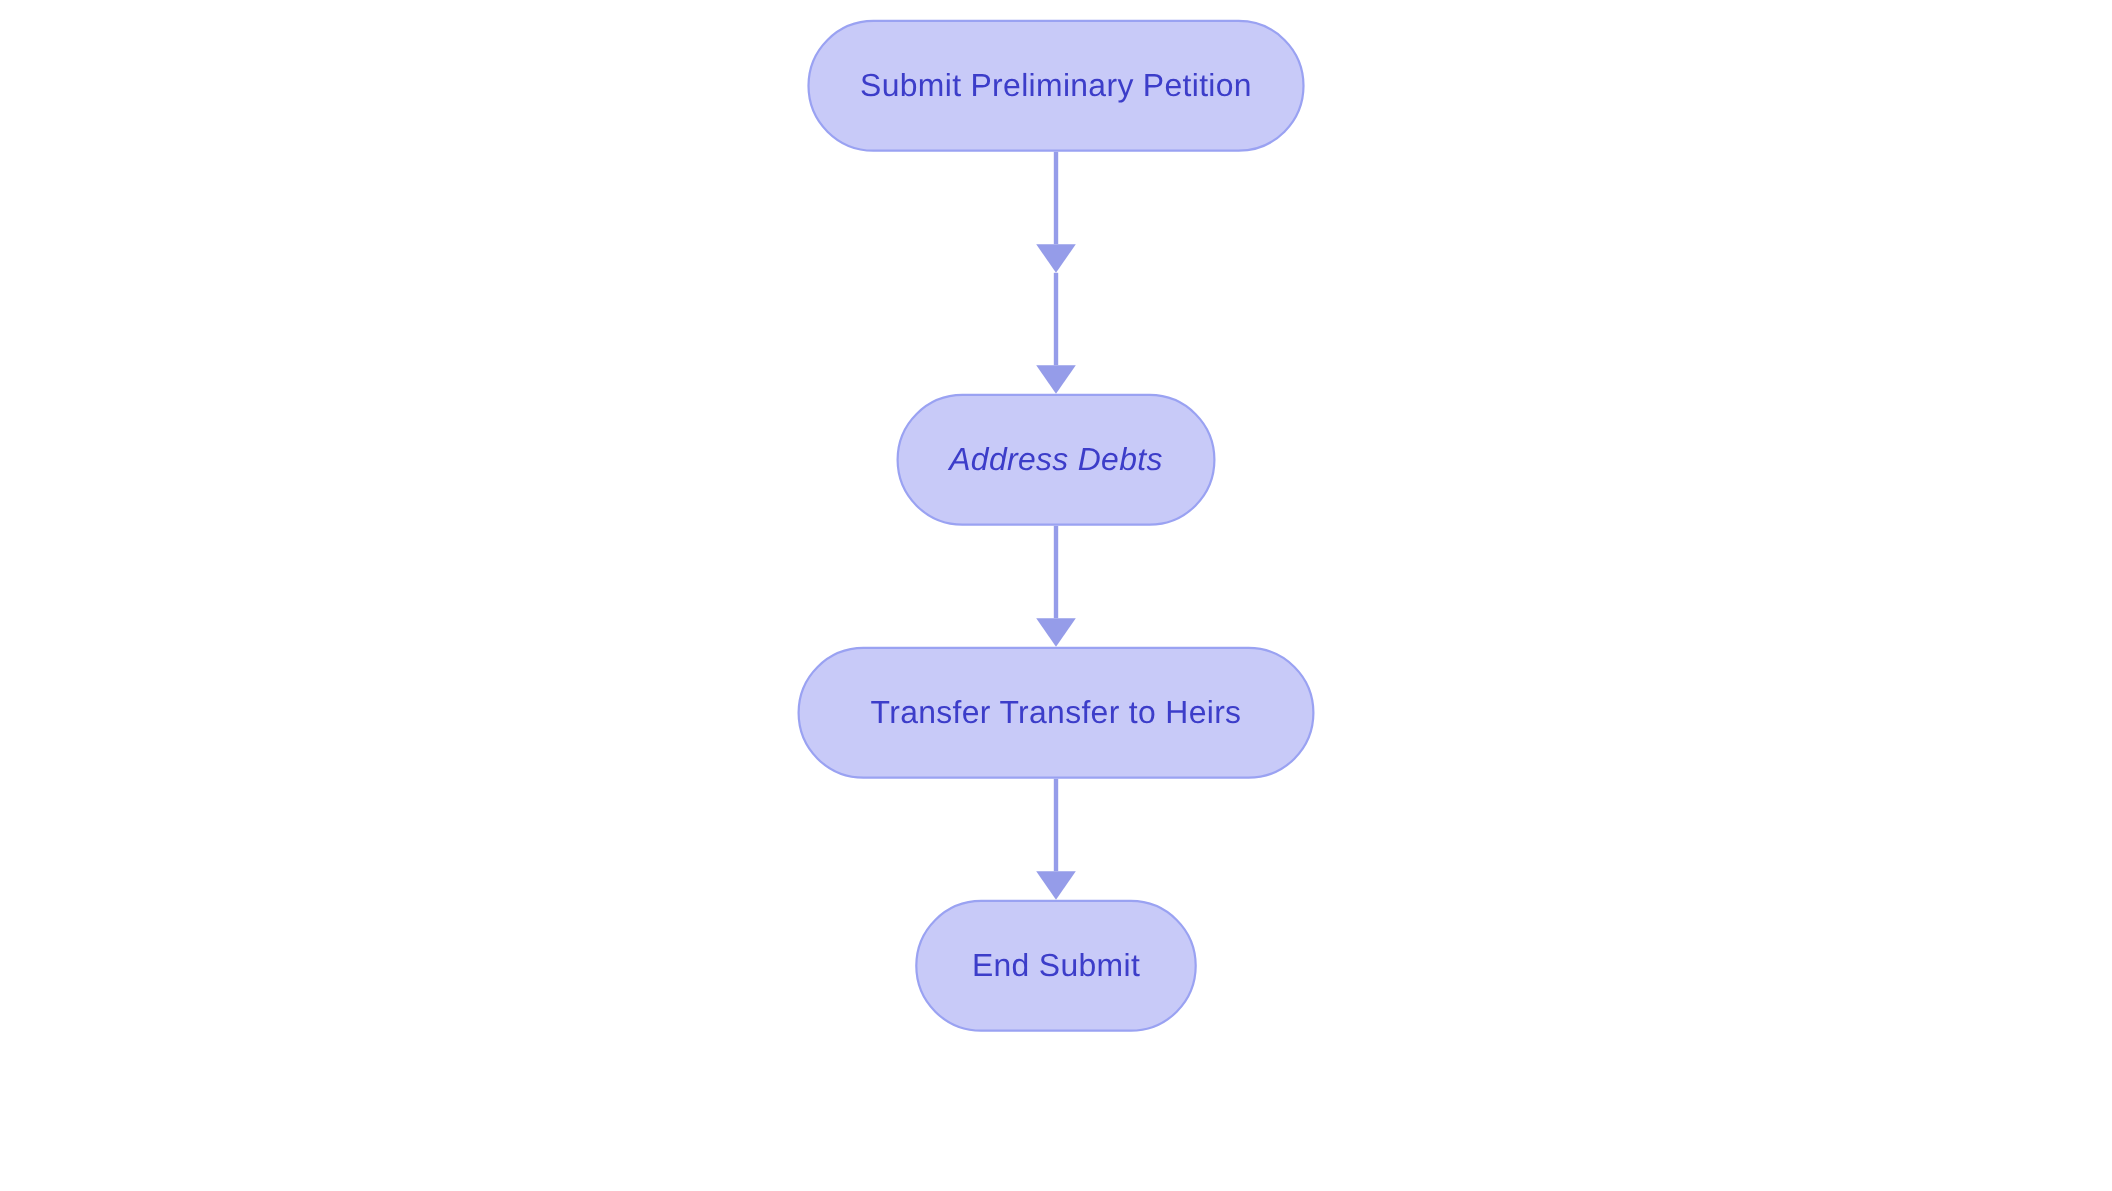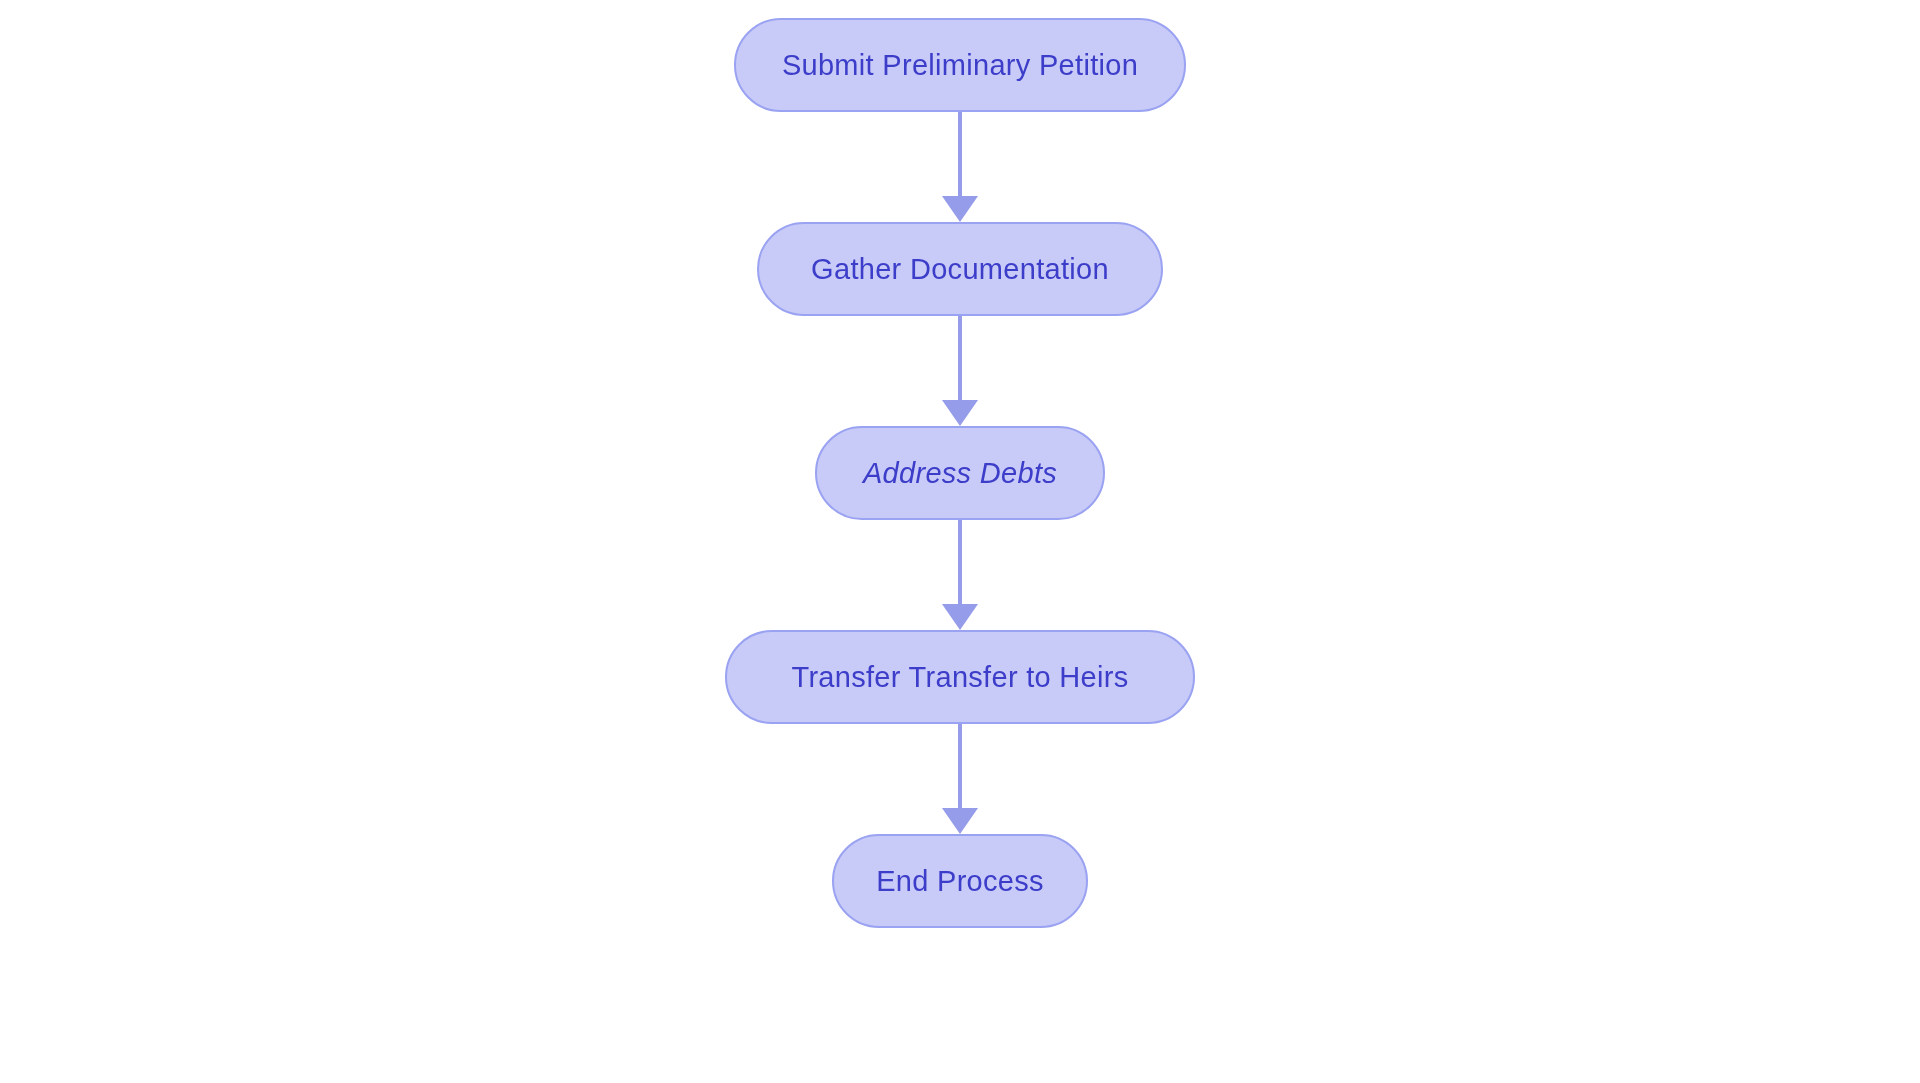--- a/index.html
+++ b/index.html
@@ -18,21 +18,21 @@
     position: absolute;
     left: 50%;
     top: 18px;
     transform: translateX(-50%);
     display: flex;
     flex-direction: column;
     align-items: center;
   }
   .node {
     box-sizing: border-box;
-    height: 94px;
+    height: 120px;
     border-radius: 60px;
     background: var(--node-fill, #c8caf8);
     border: 2px solid var(--node-border, #9aa2f2);
     display: flex;
     align-items: center;
     justify-content: center;
     flex: 0 0 auto;
   }
   .node-label {
     color: var(--node-text, #3c3dc9);
@@ -72,23 +72,20 @@
 
   <div class="node node-1">
     <span class="node-label">Submit Preliminary Petition</span>
   </div>
 
   <div class="connector">
     <div class="shaft"></div>
     <div class="head"></div>
   </div>
 
-  <div class="node node-2">
-    <span class="node-label">Gather Documentation</span>
-  </div>
 
   <div class="connector">
     <div class="shaft"></div>
     <div class="head"></div>
   </div>
 
   <div class="node node-3">
     <span class="node-label">Address Debts</span>
   </div>
 
@@ -100,16 +97,16 @@
   <div class="node node-4">
     <span class="node-label">Transfer Transfer to Heirs</span>
   </div>
 
   <div class="connector">
     <div class="shaft"></div>
     <div class="head"></div>
   </div>
 
   <div class="node node-5">
-    <span class="node-label">End Process</span>
+    <span class="node-label">End Submit</span>
   </div>
 
 </div>
 
 </body></html>

